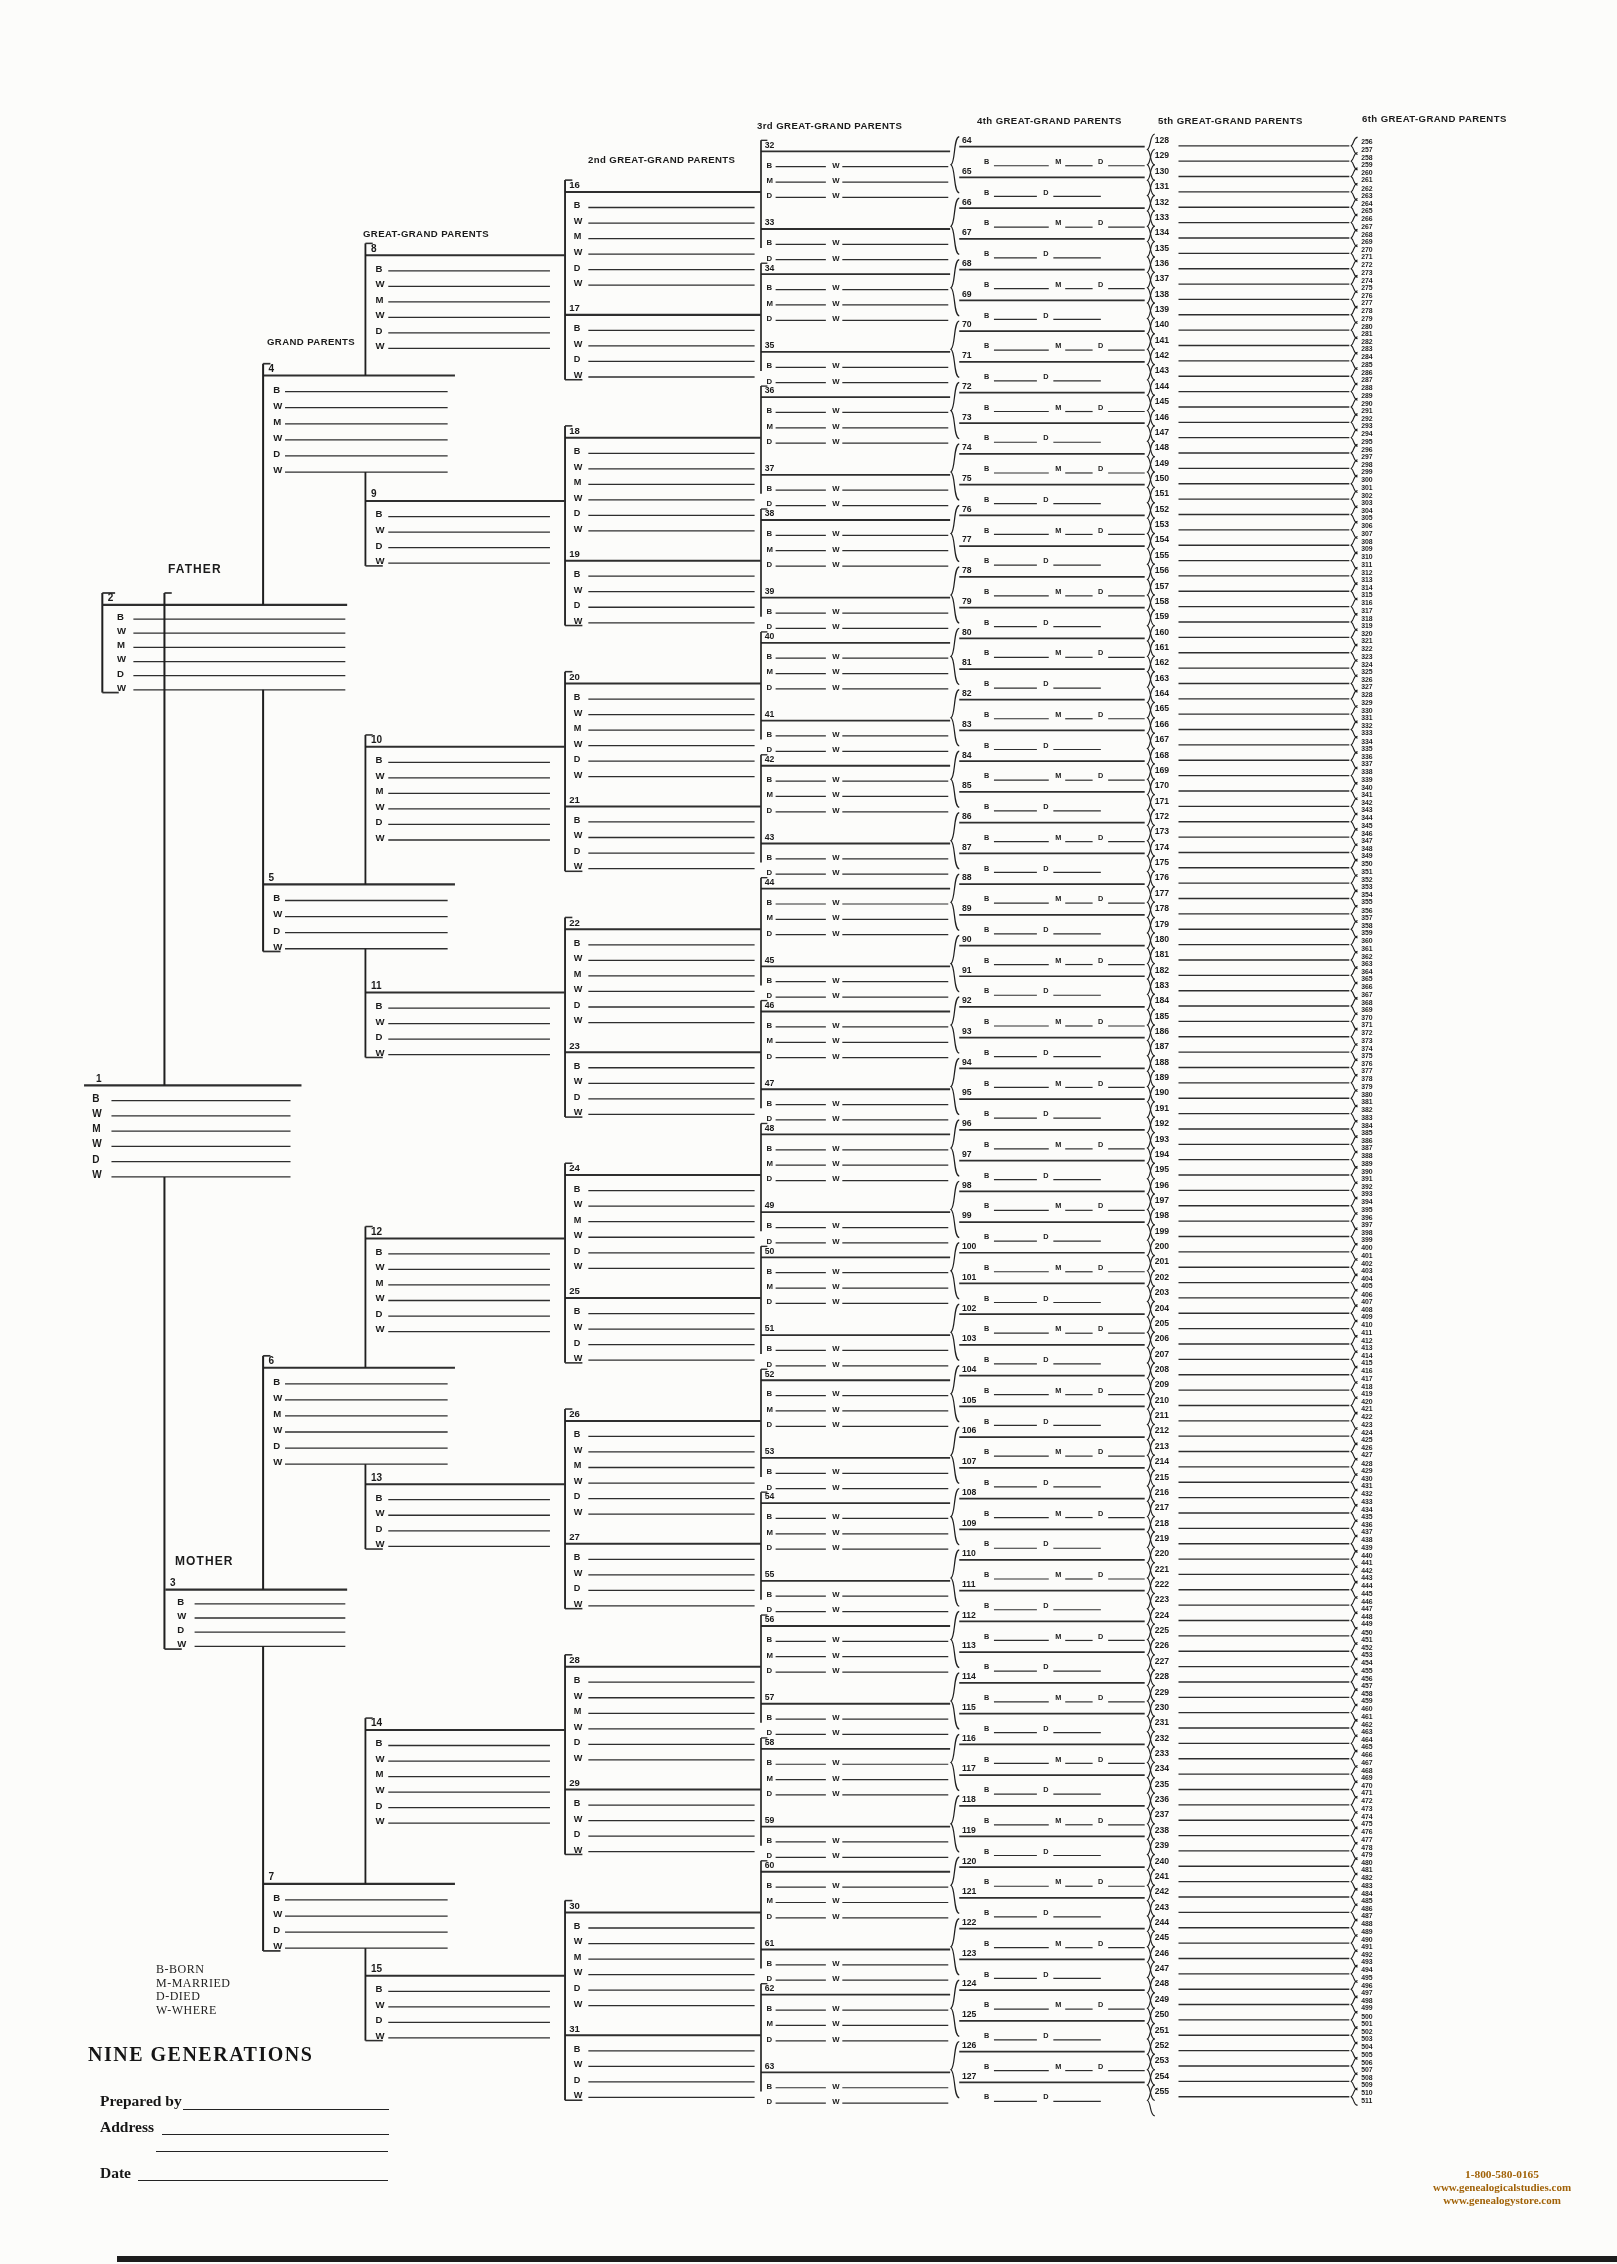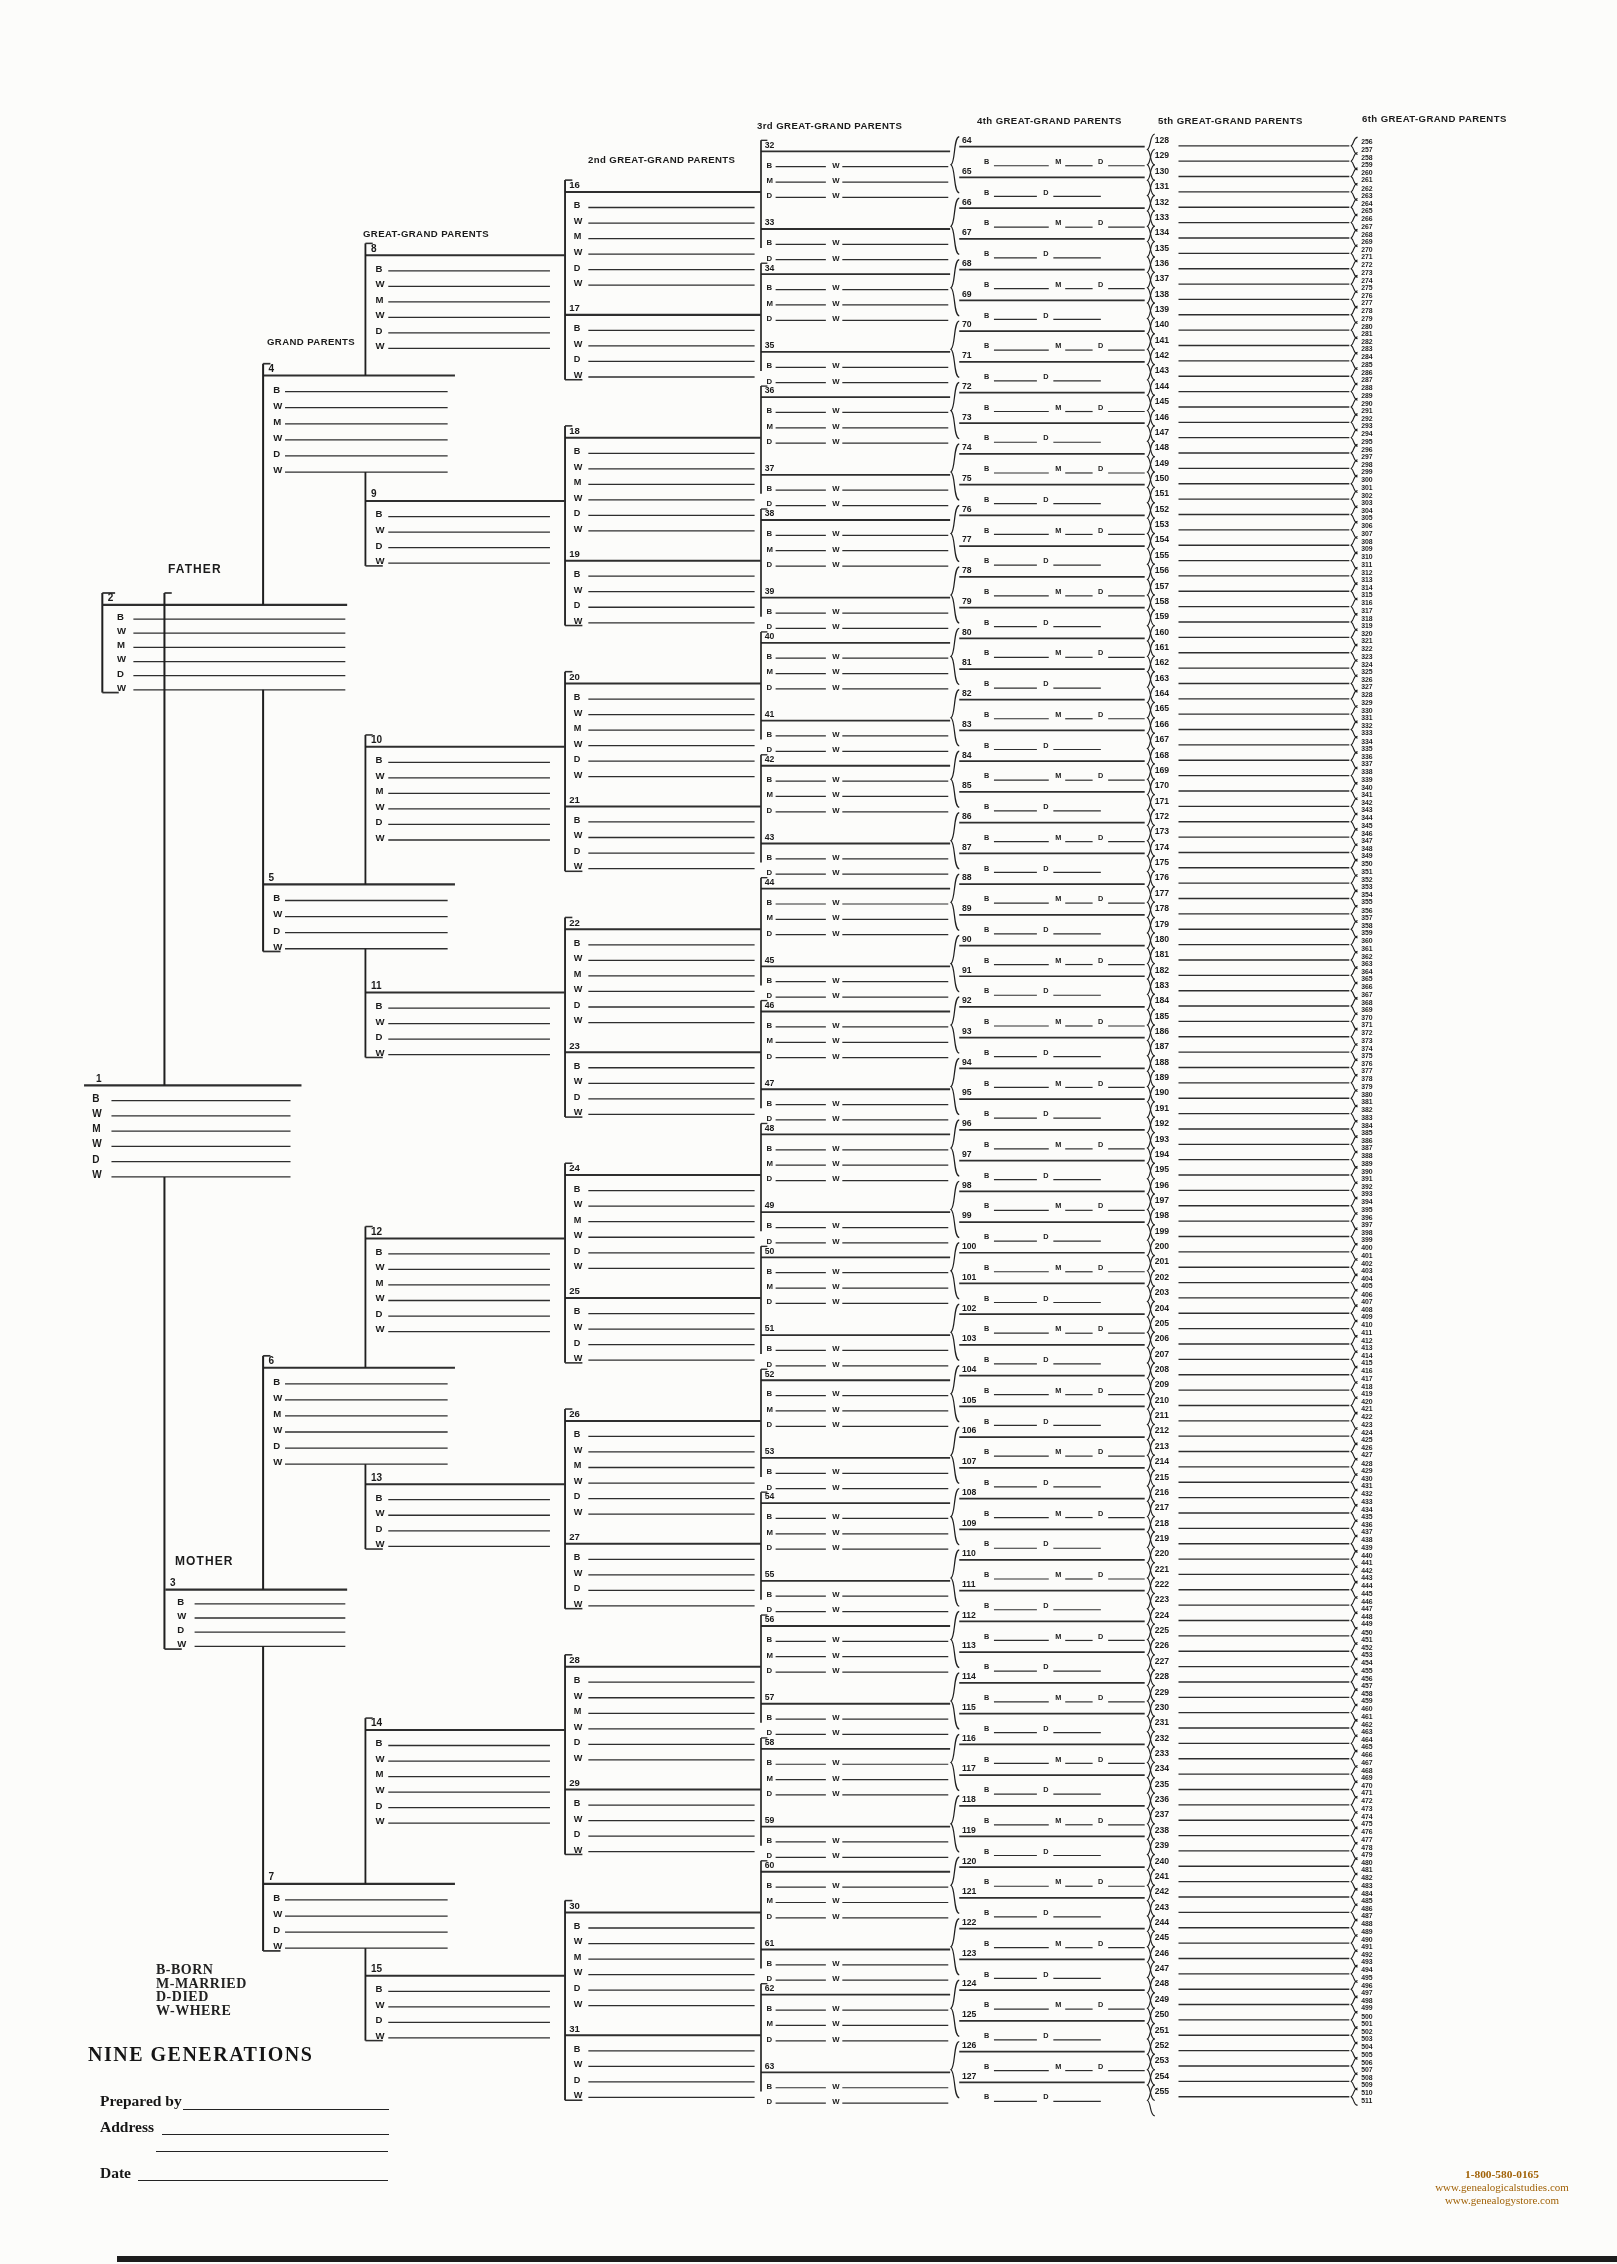--- a/index.html
+++ b/index.html
@@ -17,39 +17,39 @@
     position:absolute;
     font-size:9.6px;font-weight:700;letter-spacing:0.4px;
     white-space:nowrap;color:#1b1b1b;
   }
   .rel-label{
     position:absolute;font-size:12px;font-weight:700;letter-spacing:1.1px;color:#1b1b1b;
   }
   .legend{position:absolute;left:156px;top:1963px;}
   .legend div{
     font-family:"Liberation Serif", serif;
-    font-size:14px;font-weight:700;letter-spacing:0.5px;line-height:13.5px;color:#222;
+    font-size:12px;font-weight:400;letter-spacing:0.5px;line-height:13.5px;color:#222;
   }
   .big-title{
     position:absolute;left:88px;top:2043px;
     font-family:"Liberation Serif", serif;
     font-size:20px;font-weight:600;letter-spacing:1.5px;color:#151515;
   }
   .footer-label{
     position:absolute;
     font-family:"Liberation Serif", serif;
     font-size:15.5px;font-weight:600;color:#161616;white-space:nowrap;
   }
   .rule{position:absolute;border-bottom:1.5px solid #232323;height:0;}
   .contact{
     position:absolute;left:1405px;top:2168px;width:194px;
     text-align:center;font-family:"Liberation Serif", serif;color:#a16207;
   }
   .contact .phone{font-size:11.4px;font-weight:700;line-height:12.8px;}
-  .contact .url{font-size:11px;font-weight:400;line-height:12.8px;}
+  .contact .url{font-size:11px;font-weight:700;line-height:12.8px;}
   .scan-strip{position:absolute;left:117px;top:2256px;width:1500px;height:6.4px;background:#1d1d1d;}
 </style>
 </head>
 <body>
 
 <div class="page">
 
   <svg id="chart" width="1617" height="2264" viewBox="0 0 1770 2478">
       <g>
         <path d="M 1486 150 C 1480.96 151.2 1482.85 156.5 1479 159.5 C 1482.85 162.5 1480.96 167.8 1486 169" fill="none" stroke="#1f1f1f" stroke-width="1.2"></path>

